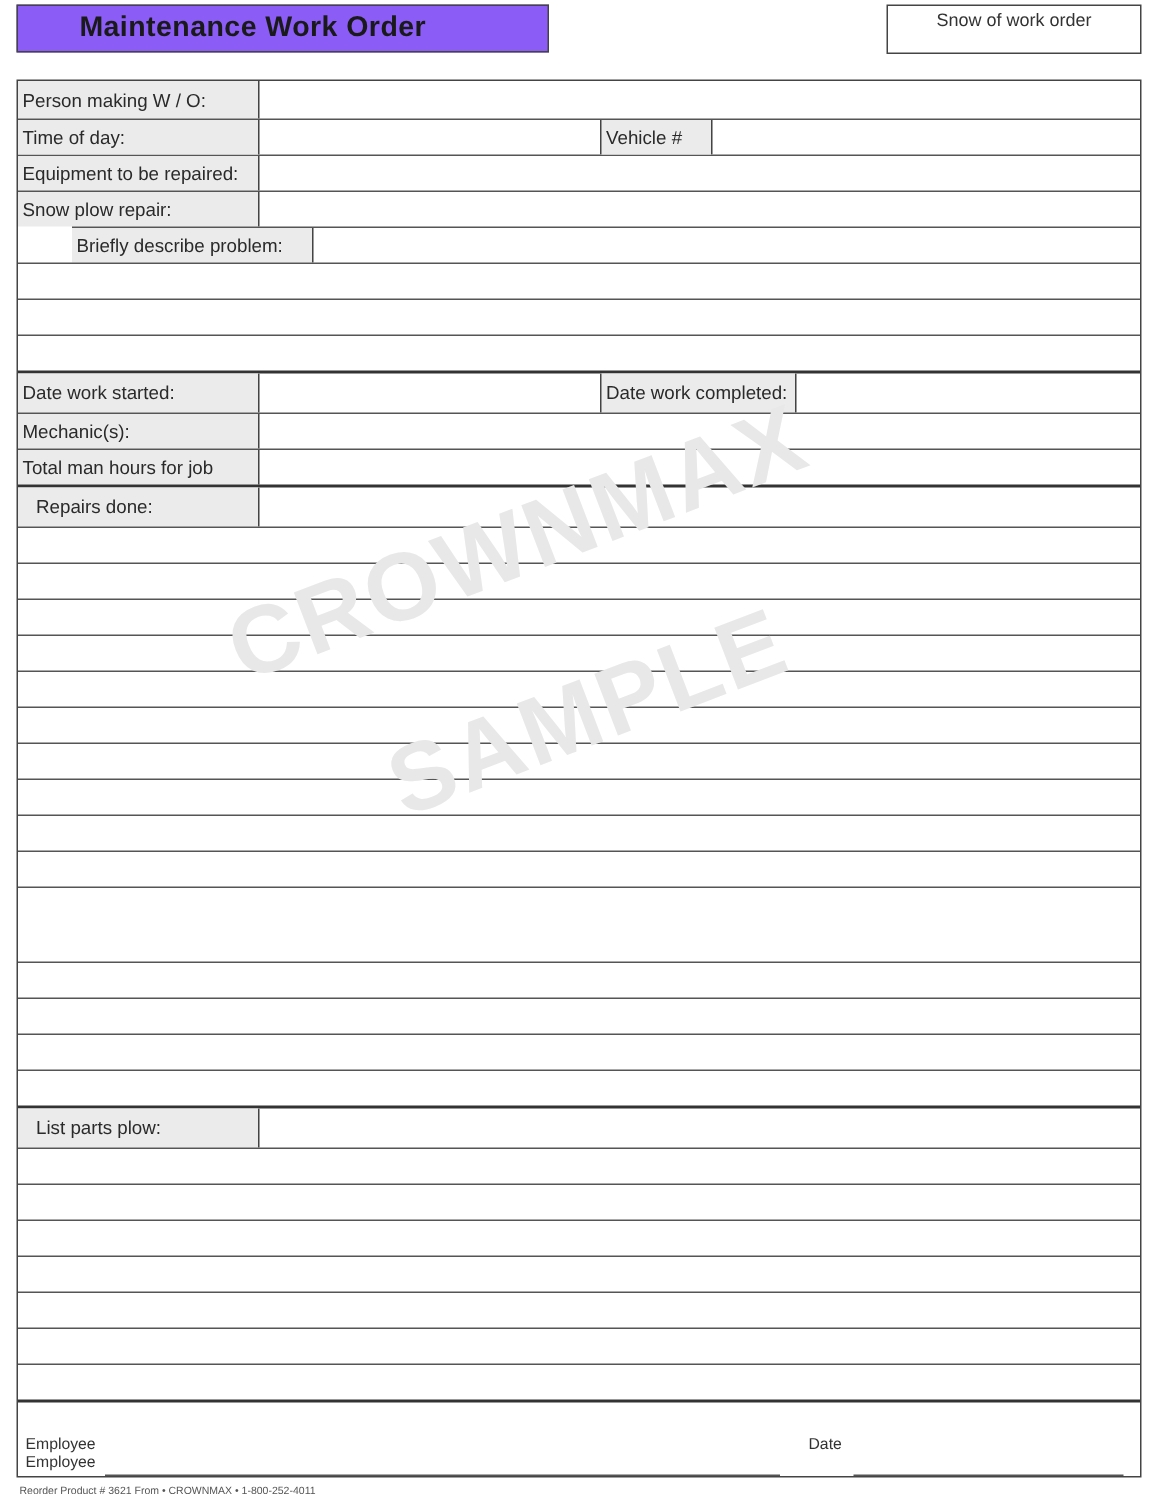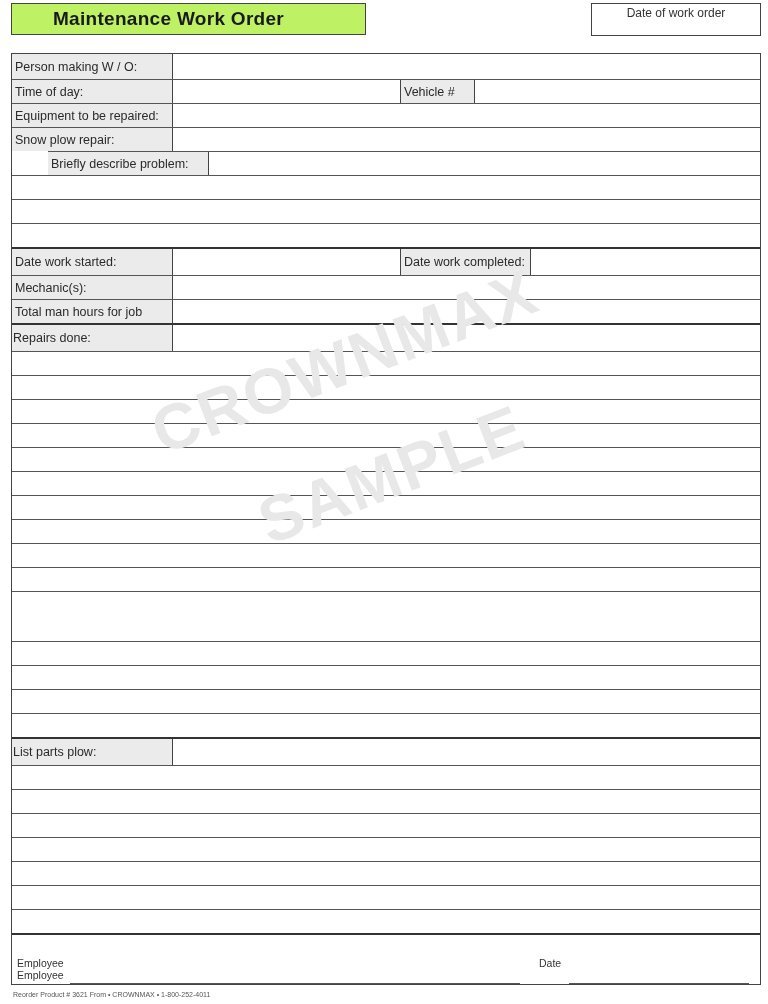--- a/index.html
+++ b/index.html
@@ -1,42 +1,42 @@
 <!DOCTYPE html>
 <html><head>
 <meta charset="utf-8">
 <style>
   html,body{margin:0;padding:0;background:#ffffff;}
   body{width:768px;height:1004px;position:relative;overflow:hidden;font-family:"Liberation Sans",sans-serif;color:#222;}
   .abs{position:absolute;}
-  .title-box{left:11px;top:3px;width:355px;height:32px;background:#bef264;border:1.5px solid #444;box-sizing:border-box;display:flex;align-items:center;justify-content:center;}
+  .title-box{left:11px;top:3px;width:355px;height:32px;background:#8b5cf6;border:1.5px solid #444;box-sizing:border-box;display:flex;align-items:center;justify-content:center;}
   .title-box span{font-weight:bold;font-size:19px;color:#1a1a1a;letter-spacing:0.3px;margin-left:-40px;}
   .date-box{left:591px;top:3px;width:170px;height:33px;border:1.5px solid #444;box-sizing:border-box;background:#fff;}
   .date-box span{position:absolute;top:2px;left:0;right:0;text-align:center;font-size:12px;color:#333;}
   .form{left:11px;top:53px;width:750px;height:932px;border:1.5px solid #444;box-sizing:border-box;}
   .row{position:absolute;left:0;right:0;border-top:1.5px solid #555;box-sizing:border-box;}
   .row.first{border-top:none;}
   .row.thick{border-top:2.5px solid #333;}
   .label{position:absolute;top:0;bottom:0;left:0;background:#ebebeb;border-right:1.5px solid #444;box-sizing:border-box;font-size:12.5px;color:#2a2a2a;display:flex;align-items:center;padding-left:3px;white-space:nowrap;}
-  .label.pad{padding-left:1px;}
+  .label.pad{padding-left:12px;}
   .inlabel{position:absolute;top:0;bottom:0;background:#ebebeb;border-left:1.5px solid #444;border-right:1.5px solid #444;box-sizing:border-box;font-size:12.5px;color:#2a2a2a;display:flex;align-items:center;padding-left:3px;white-space:nowrap;}
   .field{position:absolute;top:0;bottom:0;}
   .sig-label{font-size:10.5px;color:#333;line-height:12px;}
   .sig-line{height:0;border-top:1.5px solid #555;}
   .footer{left:13px;top:991px;font-size:7px;color:#555;}
   .wm{position:absolute;font-weight:bold;color:#e8e8e8;font-size:64px;letter-spacing:2px;transform:rotate(-21deg);transform-origin:left bottom;pointer-events:none;white-space:nowrap;}
 </style>
 </head>
 <body>
 
 <div class="abs title-box">
   <span>Maintenance Work Order</span>
 </div>
 <div class="abs date-box">
-  <span>Date of work order</span>
+  <span>Snow of work order</span>
 </div>
 
 <div class="abs form">
 
   <div class="row first" style="top:0;height:25px;">
     <div class="label" style="width:161px;">Person making W / O:</div>
     <div class="field" style="left:161px;right:0;"></div>
   </div>
   <div class="row" style="top:49px;height:24px;">
     <div class="label" style="width:161px;">Equipment to be repaired:</div>

